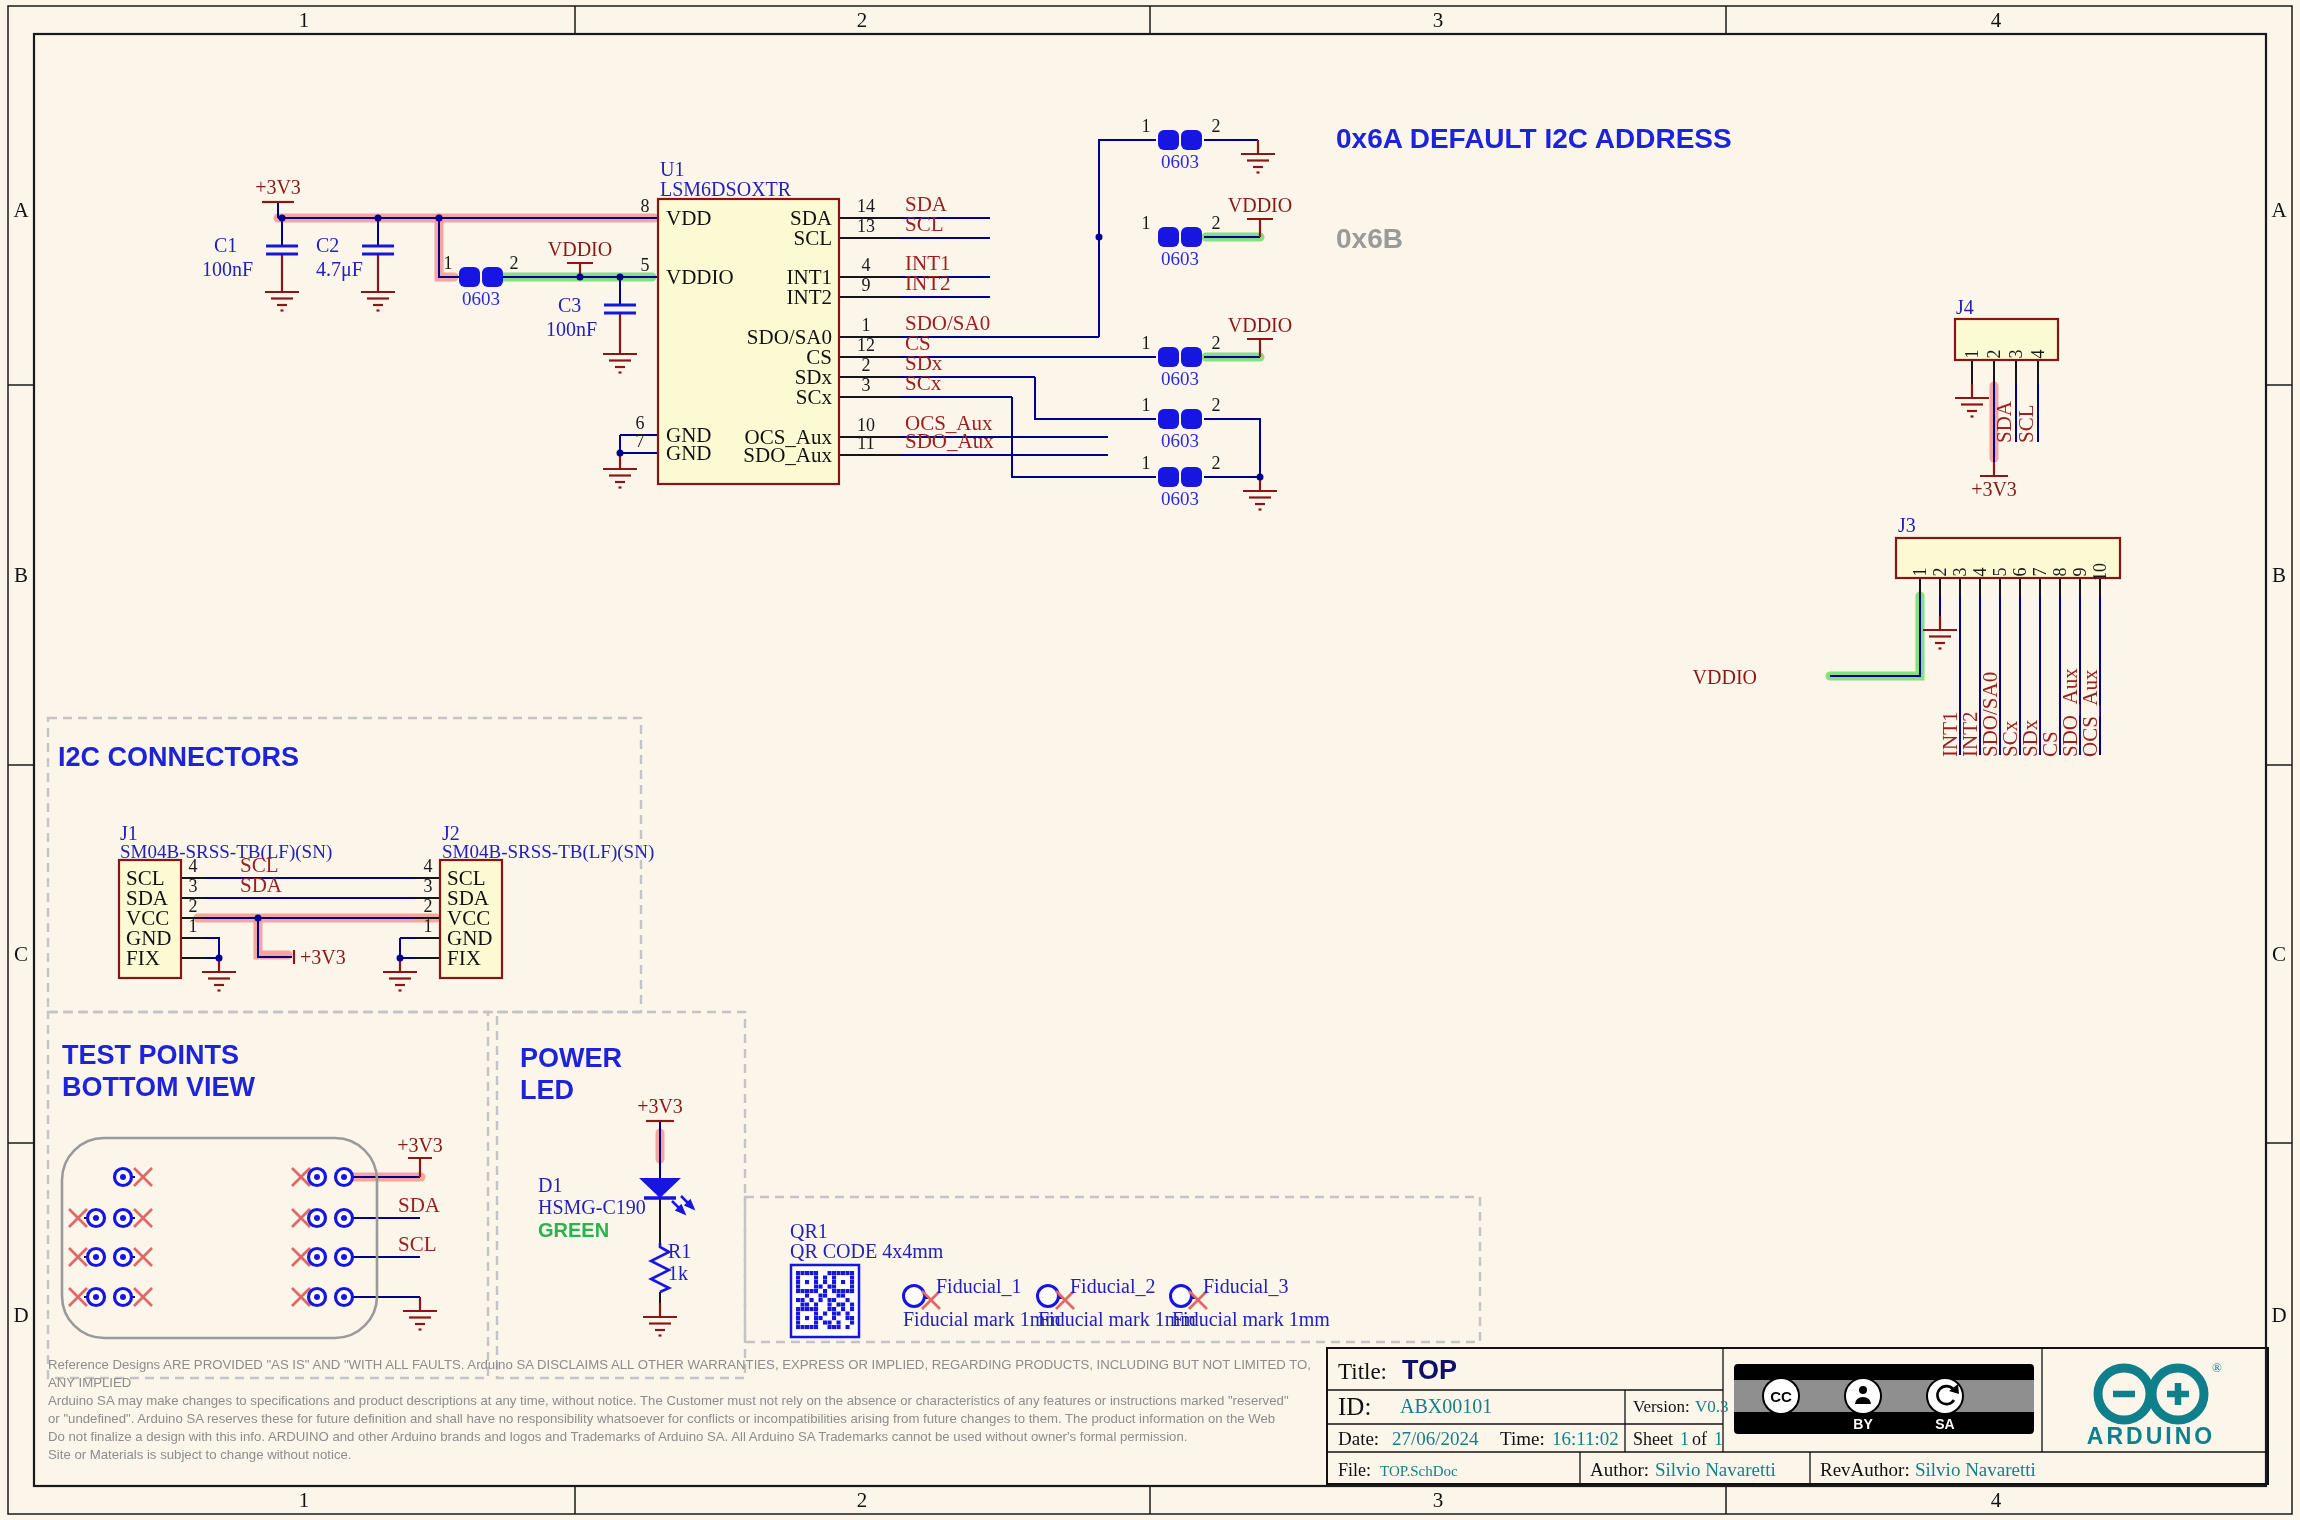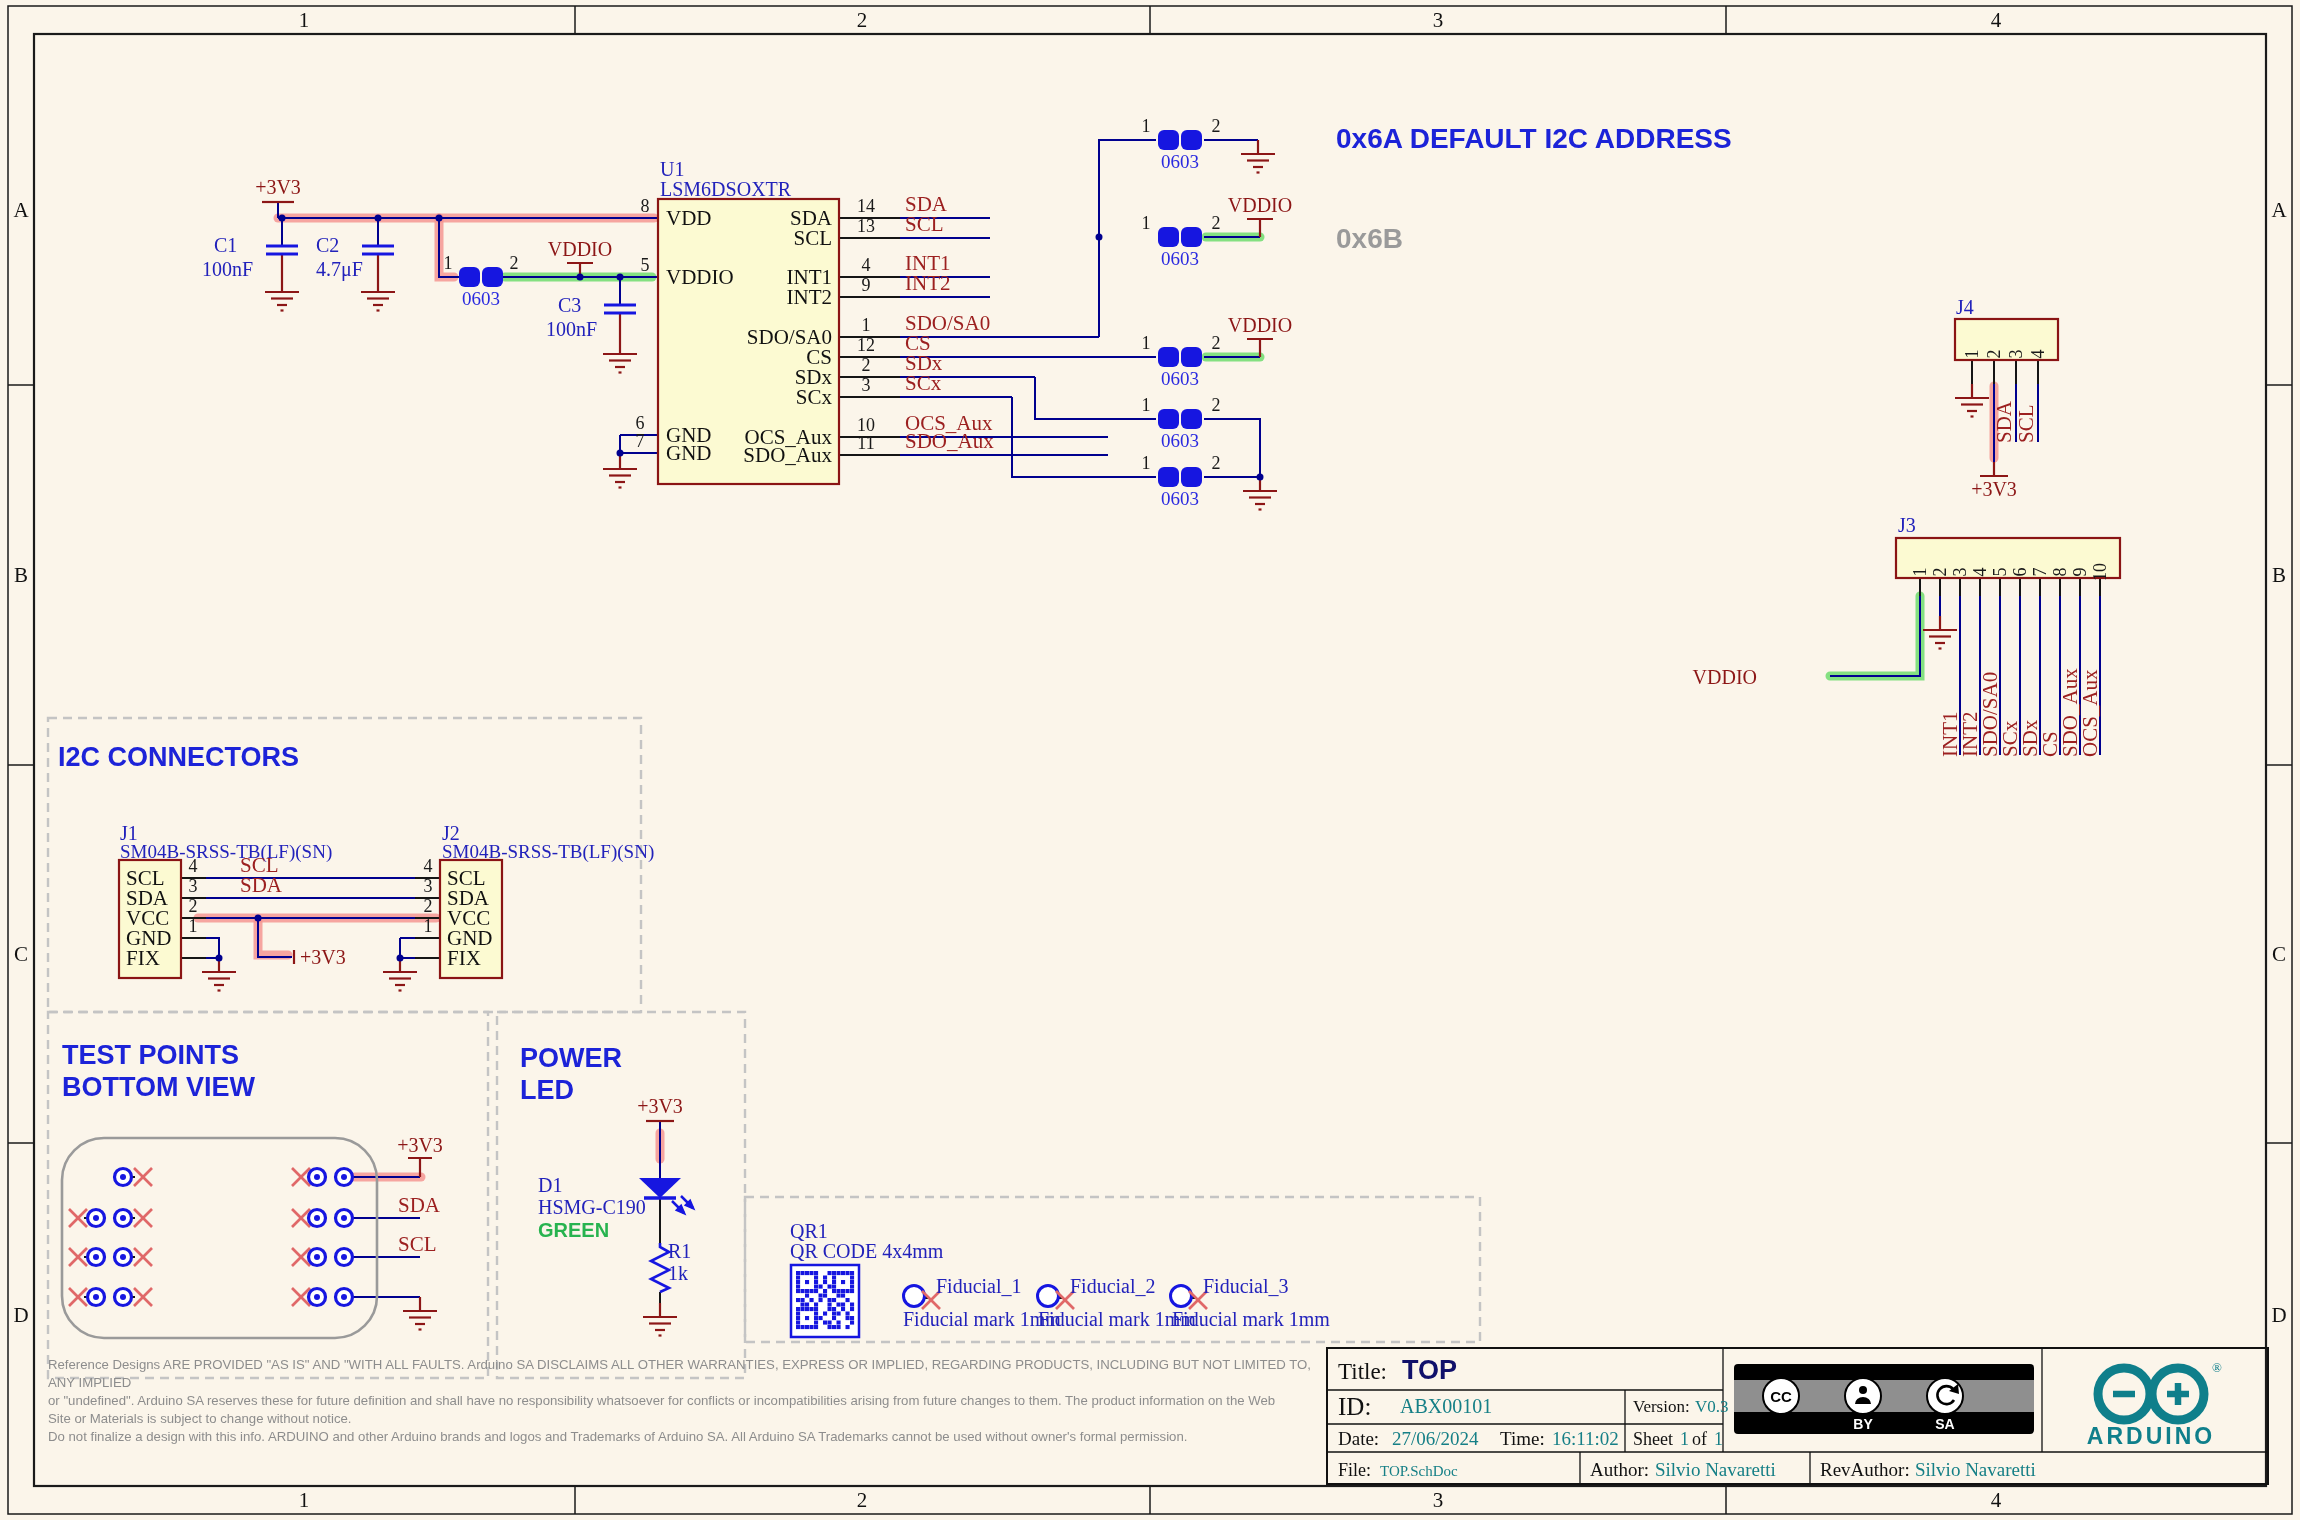--- a/index.html
+++ b/index.html
@@ -613,17 +613,18 @@
   <line x1="2167" y1="1394" x2="2189" y2="1394" stroke="#0f7f8b" stroke-width="6.5"></line>
   <line x1="2178" y1="1383" x2="2178" y2="1405" stroke="#0f7f8b" stroke-width="6.5"></line>
   <text x="2212" y="1372" style="font-size:13px" fill="#0f7f8b">®</text>
   <text x="2151" y="1444" text-anchor="middle" letter-spacing="3" style="font:bold 23px 'Liberation Sans',sans-serif" fill="#0f7f8b">ARDUINO</text>
 </g>
 </svg>
 
 
 <div class="disc">
   <div>Reference Designs ARE PROVIDED "AS IS" AND "WITH ALL FAULTS. Arduino SA DISCLAIMS ALL OTHER WARRANTIES, EXPRESS OR IMPLIED, REGARDING PRODUCTS, INCLUDING BUT NOT LIMITED TO, ANY IMPLIED</div>
+  <div>Arduino SA may make changes to specifications and product descriptions at any time, without notice. The Customer must not rely on the absence or characteristics of any features or instructions marked "reserved"</div>
   <div>or "undefined". Arduino SA reserves these for future definition and shall have no responsibility whatsoever for conflicts or incompatibilities arising from future changes to them. The product information on the Web</div>
+  <div>Do not finalize a design with this info. ARDUINO and other Arduino brands and logos and Trademarks of Arduino SA. All Arduino SA Trademarks cannot be used without owner's formal permission.</div>
   <div>Site or Materials is subject to change without notice.</div>
-  <div>Do not finalize a design with this info. ARDUINO and other Arduino brands and logos and Trademarks of Arduino SA. All Arduino SA Trademarks cannot be used without owner's formal permission.</div>
 </div>
 </div>
 
 </body></html>

